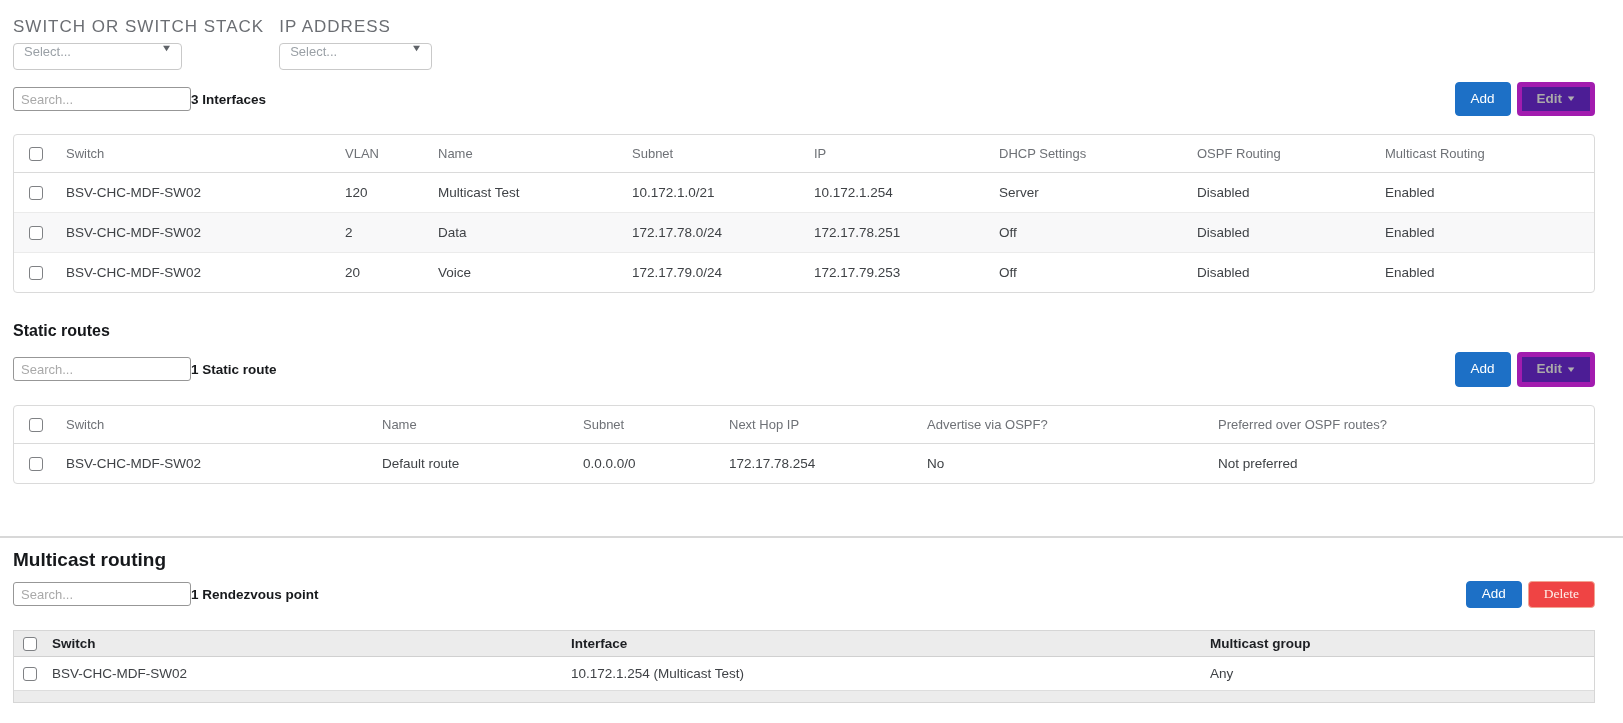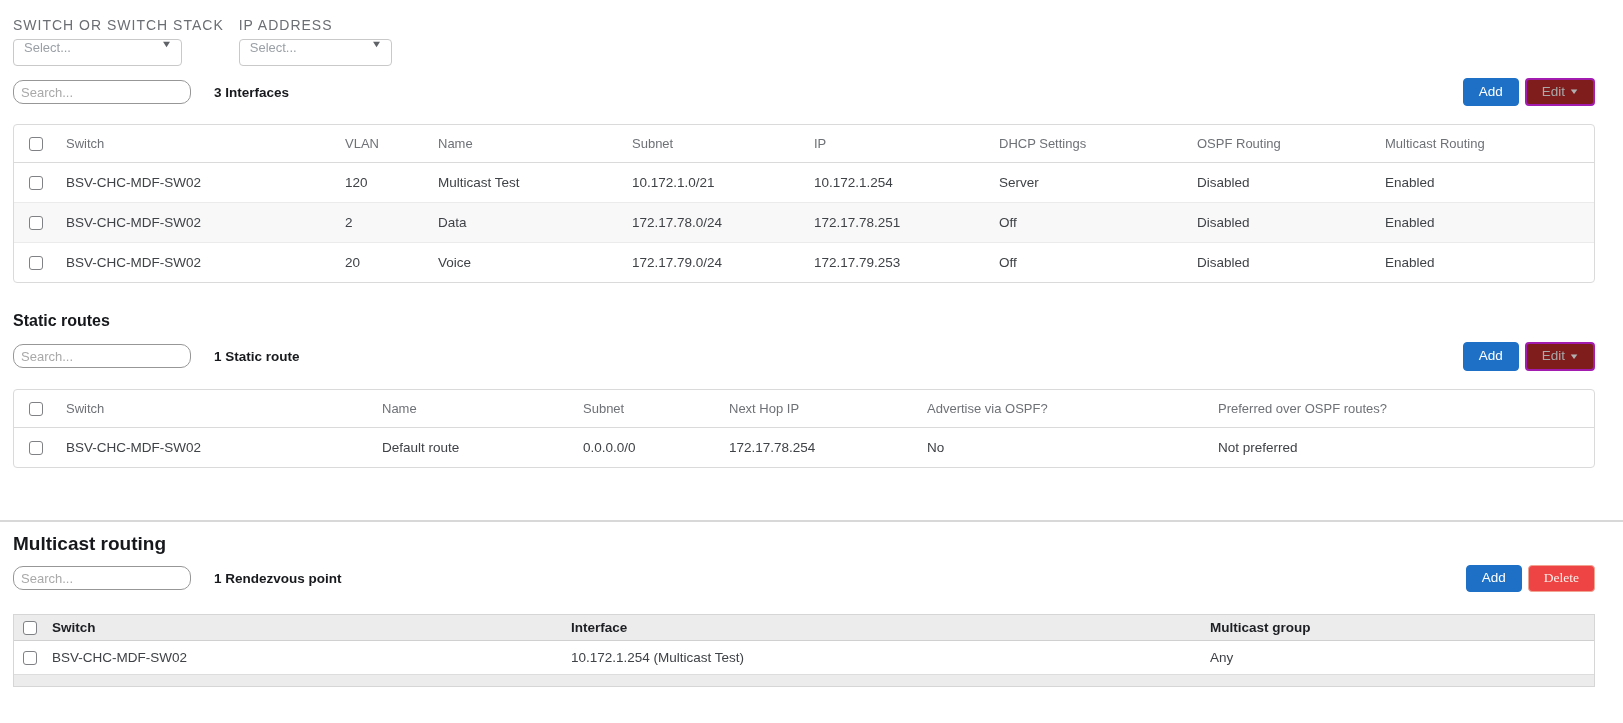--- a/index.html
+++ b/index.html
@@ -7,52 +7,52 @@
     width:1623px;height:723px;overflow:hidden;
     font-family:"Liberation Sans",sans-serif;
     color:#3f4246;-webkit-font-smoothing:antialiased;
   }
   .page{padding:17px 28px 0 13px;}
 
   
   .filters{display:flex;gap:15px;}
   .fgroup{display:flex;flex-direction:column;}
   .flabel{
-    font-size:14px;color:#6b6e73;letter-spacing:1px;font-weight:500;
+    font-size:17px;color:#6b6e73;letter-spacing:1px;font-weight:500;
     margin-bottom:6px;text-transform:uppercase;
   }
   .select{
     height:27px;border:1px solid #c9c9c9;border-radius:4px;background:#fff;
     display:flex;justify-content:space-between;
     padding:0 10px;box-sizing:border-box;cursor:pointer;
   }
   .select--w1{width:169px;}
   .select--w2{width:153px;}
   .sel-text{font-size:13px;color:#9aa0a6;}
   .sel-caret{font-size:9px;color:#5f6368;line-height:1;transform:scaleX(1.3);}
 
   
   .sec-title{font-size:16px;font-weight:700;color:#16181b;margin:26px 0 0 0;line-height:1.2;}
   .sec-title--lg{font-size:19px;margin-top:11px;}
   .toolbar{display:flex;align-items:center;margin-top:12px;}
   .search{
     width:178px;height:24px;box-sizing:border-box;border:1px solid #979797;
-    border-radius:10px;padding:0 7px;font-size:13px;color:#333;
+    border-radius:3px;padding:0 7px;font-size:13px;color:#333;
     font-family:"Liberation Sans",sans-serif;outline:none;
   }
   .search::placeholder{color:#a9a9a9;}
-  .count{margin-left:23px;font-size:13.5px;font-weight:700;color:#17191c;}
+  .count{margin-left:0;font-size:13.5px;font-weight:700;color:#17191c;}
   .btns{margin-left:auto;display:flex;gap:6px;}
   .btn{
     font-size:13.5px;line-height:1.2;padding:4px 15px;border-radius:4px;
     font-family:"Liberation Sans",sans-serif;cursor:pointer;display:inline-flex;
     align-items:center;gap:5px;
   }
   .btn--primary{background:#1d70c6;border:1px solid #1d70c6;color:#fff;}
-  .btn--muted{background:#7f1d1d;border:2px solid #a21caf;color:#a9a9a9;}
+  .btn--muted{background:#4c1d95;border:5px solid #a21caf;color:#a9a9a9;font-weight:bold;}
   .btn--muted .bcaret{font-size:8px;color:#b0b0b0;transform:scaleX(1.4);}
   .btn--danger{background:#ef4444;border:1px solid #f2a492;color:#fdf1ec;font-family:Liberation Serif, serif;}
 
   
   .card{margin-top:18px;border:1px solid #dadada;border-radius:4px;overflow:hidden;background:#fff;}
   table.grid{width:100%;border-collapse:collapse;table-layout:fixed;}
   table.grid th{
     font-size:13px;font-weight:400;color:#6e7176;text-align:left;
     height:37px;padding:0;border-bottom:1px solid #dadada;
   }

